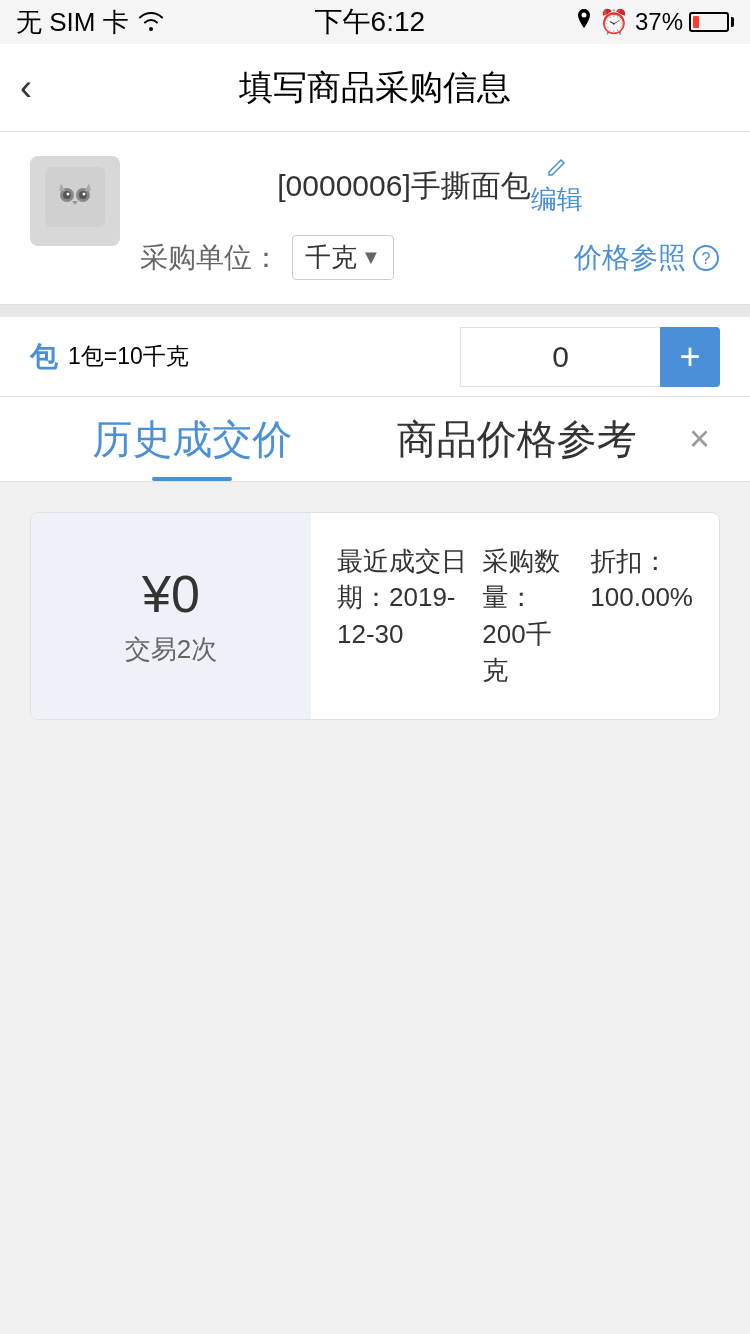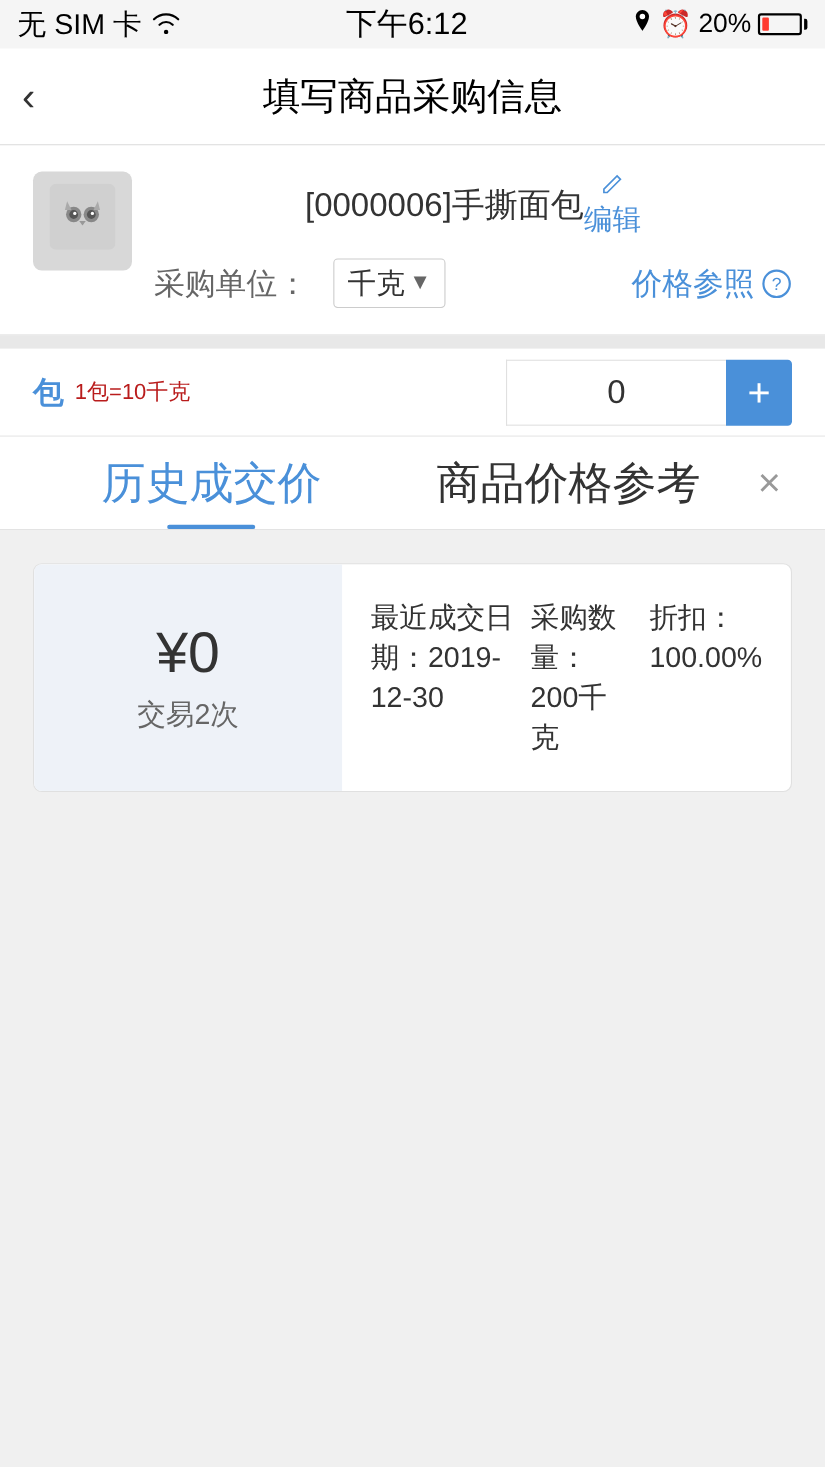--- a/index.html
+++ b/index.html
@@ -155,21 +155,21 @@
     }
     .unit-selector {
       display: inline-flex;
       align-items: center;
       border: 1px solid #ccc;
       border-radius: 4px;
       padding: 4px 12px;
       font-size: 26px;
       color: #333;
       background: #fff;
-      margin-left: 23px;
+      margin-left: 12px;
     }
     .unit-arrow {
       font-size: 20px;
       color: #666;
       margin-left: 4px;
     }
     .price-ref {
       font-size: 28px;
       color: #4a90d9;
       display: flex;
@@ -199,22 +199,22 @@
       display: flex;
       align-items: center;
       gap: 10px;
     }
     .quantity-unit-badge {
       font-size: 28px;
       font-weight: 600;
       color: #4a90d9;
     }
     .quantity-unit-desc {
-      font-size: 20px;
-      color: #b91c1c;
+      font-size: 23px;
+      color: #000000;
     }
     .quantity-input-area {
       display: flex;
       align-items: center;
       gap: 0;
     }
     .quantity-input {
       width: 200px;
       height: 60px;
       border: 1px solid #e0e0e0;
@@ -353,21 +353,21 @@
   </div>
   <div class="status-center">下午6:12</div>
   <div class="status-right">
     <span>
       <svg width="18" height="22" viewBox="0 0 18 22" fill="none">
         <path d="M9 1C5.7 1 3 3.7 3 7c0 4.9 6 13 6 13s6-8.1 6-13c0-3.3-2.7-6-6-6z" fill="#000"></path>
         <circle cx="9" cy="7" r="2.5" fill="#fff"></circle>
       </svg>
     </span>
     <span>⏰</span>
-    <span>20%</span>
+    <span>37%</span>
     <div class="battery">
       <div class="battery-body">
         <div class="battery-fill"></div>
       </div>
       <div class="battery-tip"></div>
     </div>
   </div>
 </div>
 
 <div class="nav-bar">

